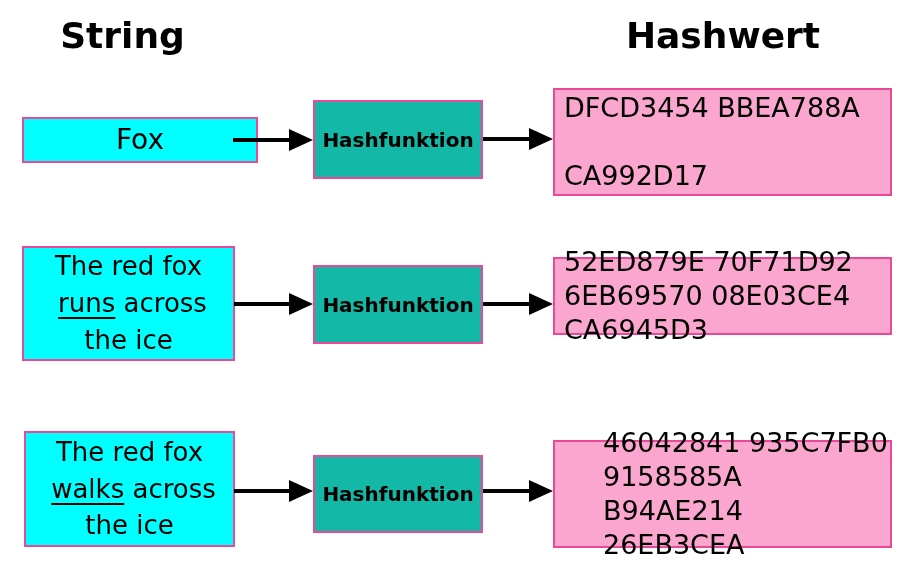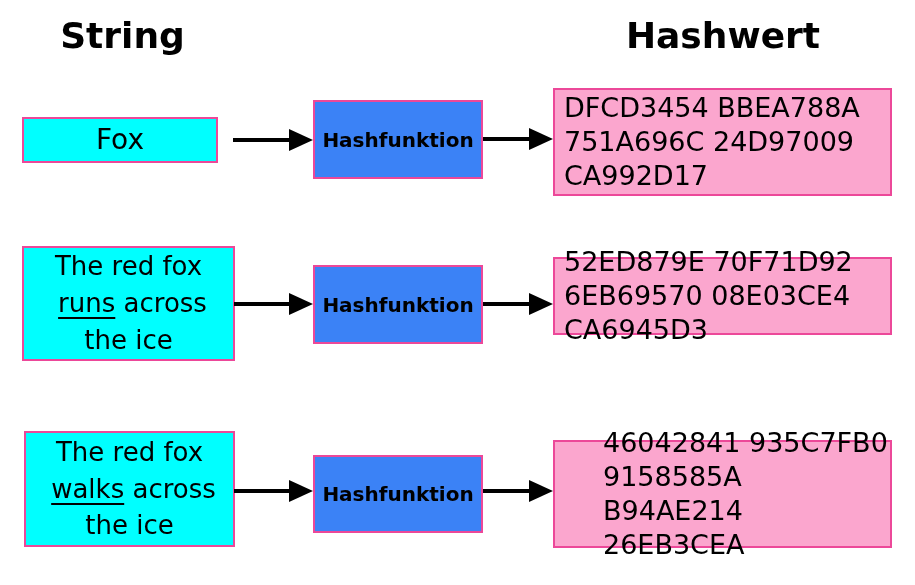--- a/index.html
+++ b/index.html
@@ -32,21 +32,21 @@
     justify-content: center;
   }
   .input-box {
     background: #00ffff;
     font-size: 26px;
     text-align: center;
     line-height: 1.42;
   }
   .input-box.single { font-size: 28px; }
   .fn-box {
-    background: #3b82f6;
+    background: #14b8a6;
     font-weight: bold;
     font-size: 20px;
     text-align: center;
   }
   .hash-box {
     background: #fba6ce;
     font-size: 27px;
     line-height: 1.26;
     justify-content: flex-start;
     text-align: left;
@@ -71,21 +71,21 @@
     content: "";
     position: absolute;
     right: 0; top: 0;
     width: 0; height: 0;
     border-left: 24px solid #000000;
     border-top: 11px solid transparent;
     border-bottom: 11px solid transparent;
   }
 
   
-  .r1 .input-box { left: 22px;  top: 117px; width: 196px; height: 46px; }
+  .r1 .input-box { left: 22px;  top: 117px; width: 236px; height: 46px; }
   .r1 .fn-box    { left: 313px; top: 100px; width: 170px; height: 79px; }
   .r1 .hash-box  { left: 553px; top: 88px;  width: 339px; height: 108px; }
   .r1 .arrow-a   { left: 233px; top: 129px; width: 80px; }
   .r1 .arrow-b   { left: 483px; top: 128px; width: 70px; }
 
   
   .r2 .input-box { left: 22px;  top: 246px; width: 213px; height: 115px; }
   .r2 .fn-box    { left: 313px; top: 265px; width: 170px; height: 79px; }
   .r2 .hash-box  { left: 553px; top: 257px; width: 339px; height: 78px; }
   .r2 .arrow-a   { left: 234px; top: 293px; width: 79px; }
@@ -107,21 +107,21 @@
   <div class="col-title" id="title-right">Hashwert</div>
 
   <div class="row r1">
     <div class="box input-box single">
         <div><span>Fox</span></div>
       </div>
     <div class="arrow arrow-a"></div>
     <div class="box fn-box">Hashfunktion</div>
     <div class="arrow arrow-b"></div>
     <div class="box hash-box">
-        <div><span>DFCD3454 BBEA788A</span><br><span>751A696C 24D97009</span><br><span>CA992D17</span></div>
+        <div><span>DFCD3454 BBEA788A</span><br><br><span>CA992D17</span></div>
       </div>
   </div>
 
   <div class="row r2">
     <div class="box input-box">
         <div><span>The red fox</span><br><span class="u">runs</span><span> across</span><br><span>the ice</span></div>
       </div>
     <div class="arrow arrow-a"></div>
     <div class="box fn-box">Hashfunktion</div>
     <div class="arrow arrow-b"></div>

